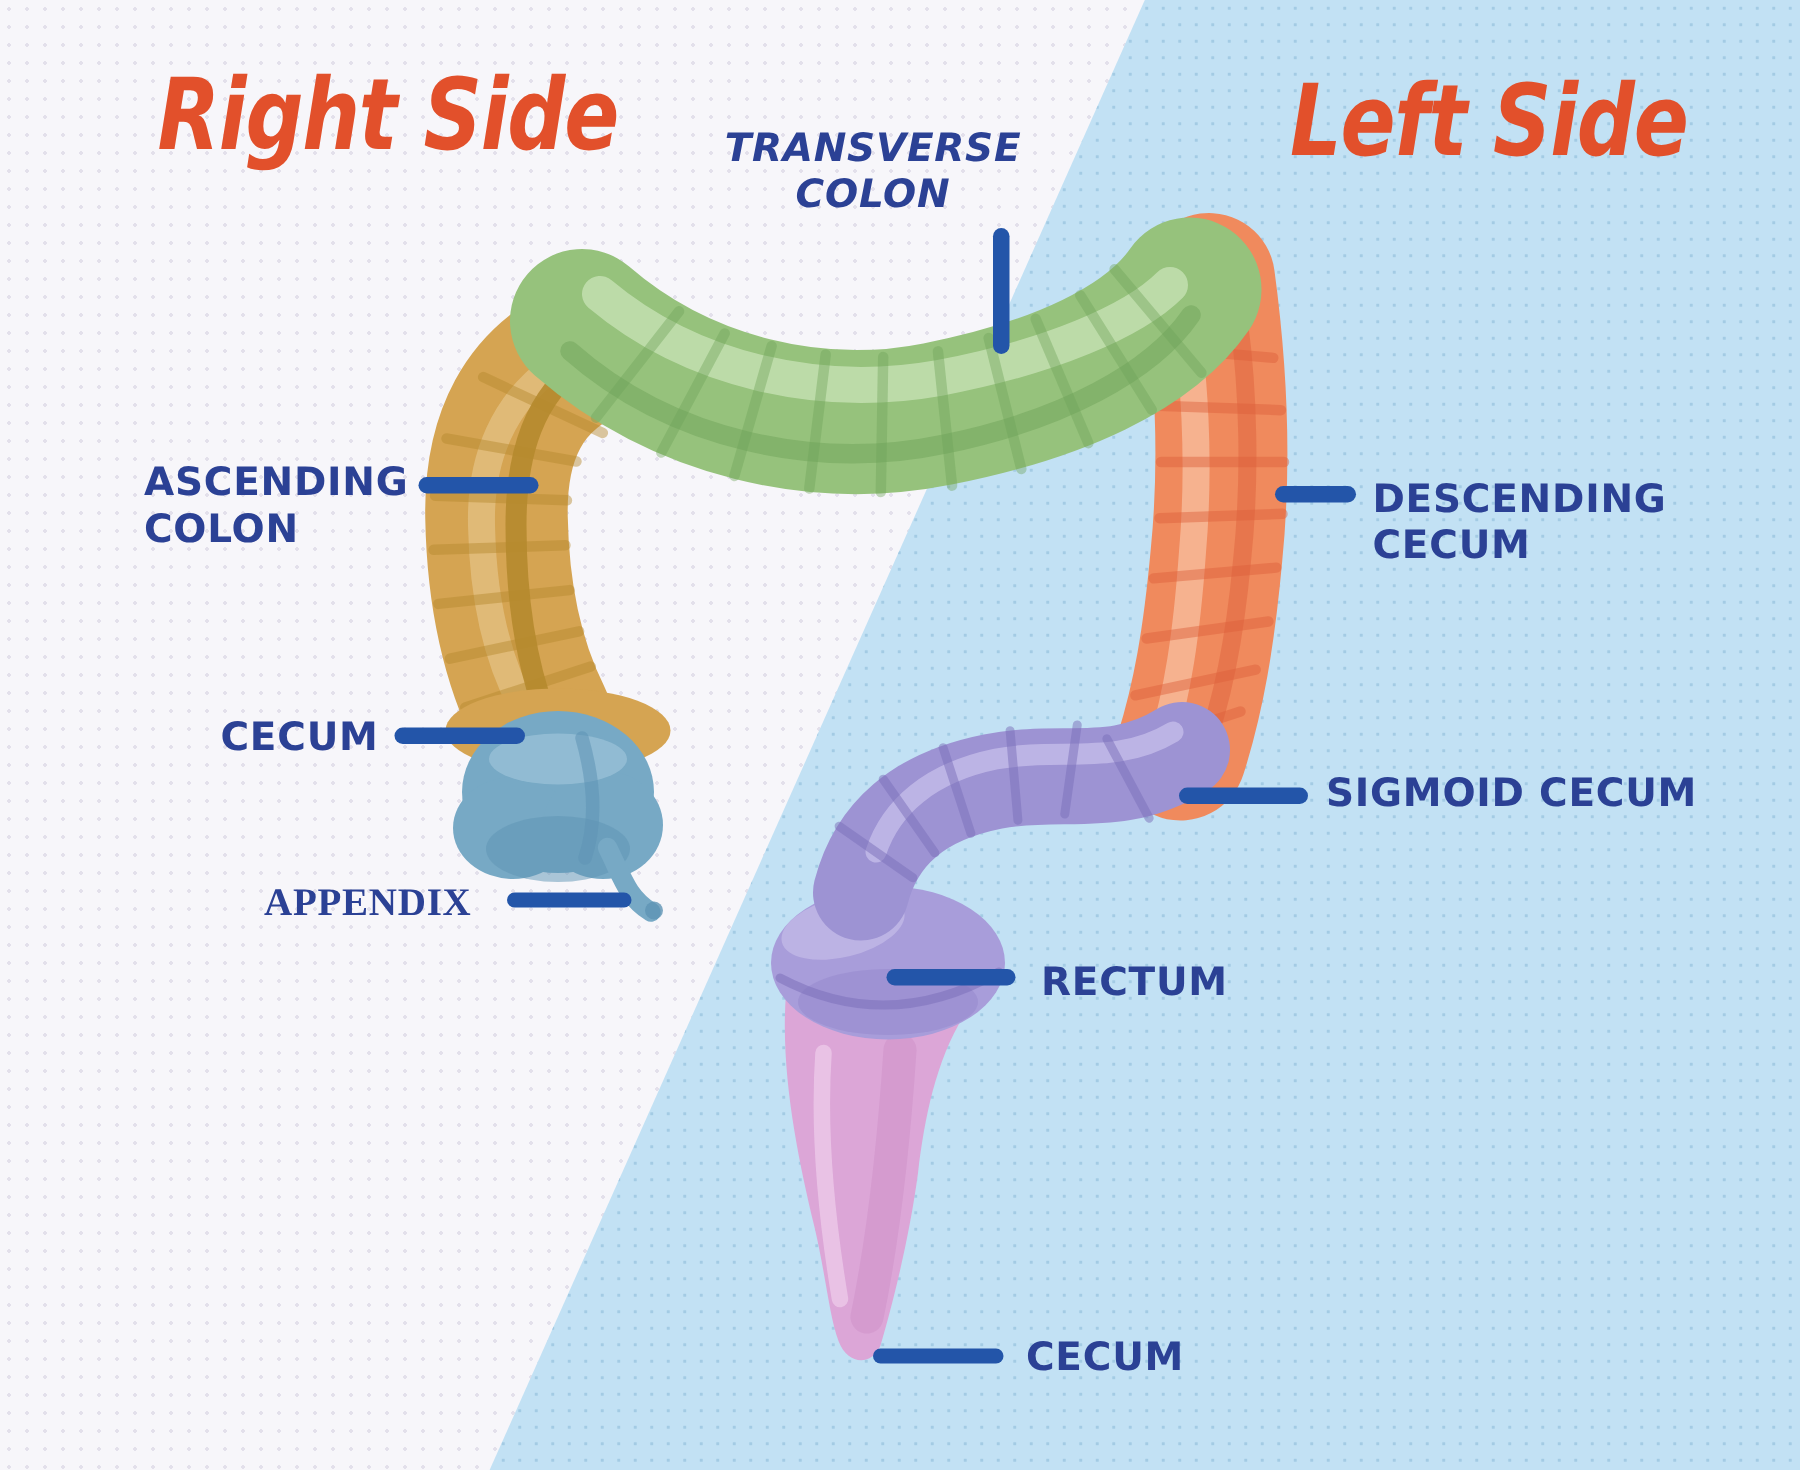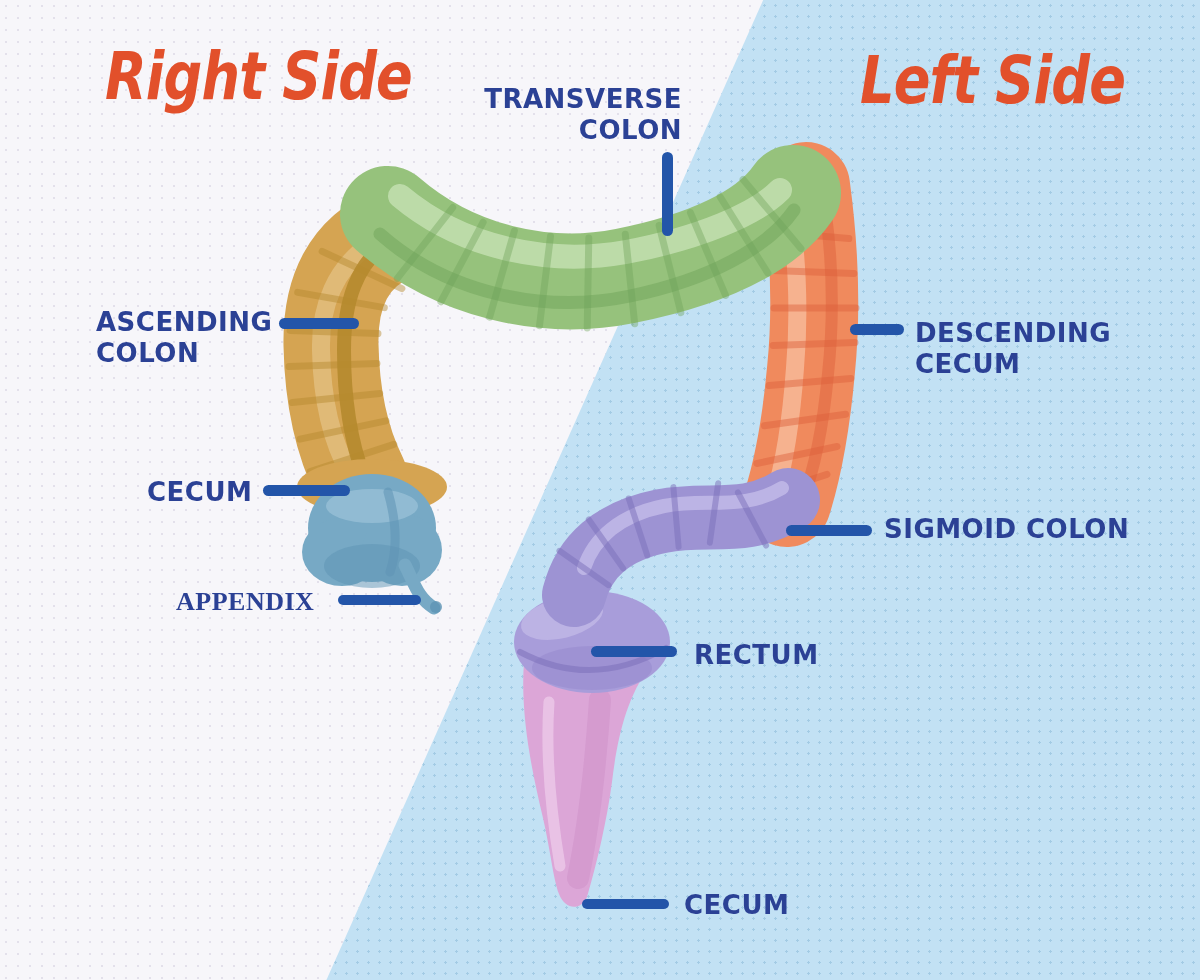--- a/index.html
+++ b/index.html
@@ -136,26 +136,26 @@
       <line x1="0" y1="-30" x2="0" y2="30" transform="translate(638 527) rotate(-18)"></line>
       <line x1="0" y1="-30" x2="0" y2="30" transform="translate(606 544) rotate(-35)"></line>
       <line x1="0" y1="-30" x2="0" y2="30" transform="translate(584 568) rotate(-55)"></line>
     </g>
   </g>
 </svg>
 
 <div class="title" style="left:105px;top:44px;">Right Side</div>
 <div class="title" style="left:860px;top:48px;">Left Side</div>
 
-<div class="lbl" style="right:518px;top:84px;width:200px;text-align:right;">TRANSVERSE COLON</div>
+<div class="lbl" style="right:518px;top:84px;width:200px;text-align:center;font-style:italic;">TRANSVERSE COLON</div>
 <div class="lbl" style="left:96px;top:307px;width:200px;">ASCENDING COLON</div>
 <div class="lbl single" style="left:147px;top:477px;">CECUM</div>
 <div class="lbl single" style="left:176px;top:586px;font-family:Liberation Serif, serif;">APPENDIX</div>
 <div class="lbl" style="left:915px;top:318px;width:210px;">DESCENDING CECUM</div>
-<div class="lbl single" style="left:884px;top:514px;">SIGMOID COLON</div>
+<div class="lbl single" style="left:884px;top:514px;">SIGMOID CECUM</div>
 <div class="lbl single" style="left:694px;top:640px;text-align:right;">RECTUM</div>
 <div class="lbl single" style="left:684px;top:890px;">CECUM</div>
 
 <div class="leader" style="left:662px;top:152px;width:11px;height:84px;"></div>
 <div class="leader" style="left:279px;top:318px;width:80px;height:11px;"></div>
 <div class="leader" style="left:263px;top:485px;width:87px;height:11px;"></div>
 <div class="leader" style="left:338px;top:595px;width:83px;height:10px;"></div>
 <div class="leader" style="left:850px;top:324px;width:54px;height:11px;"></div>
 <div class="leader" style="left:786px;top:525px;width:86px;height:11px;"></div>
 <div class="leader" style="left:591px;top:646px;width:86px;height:11px;"></div>

